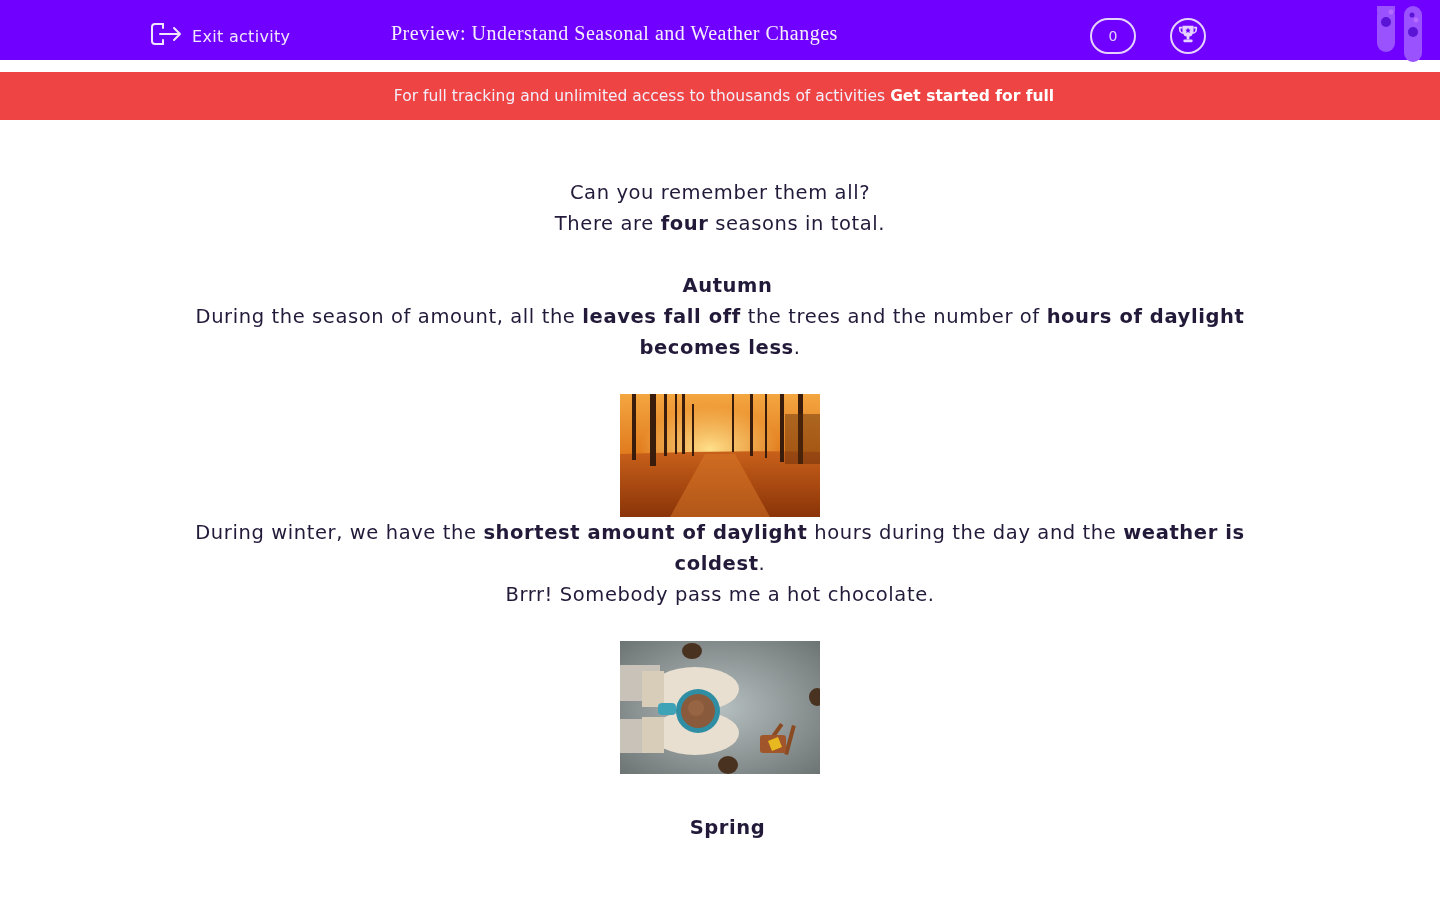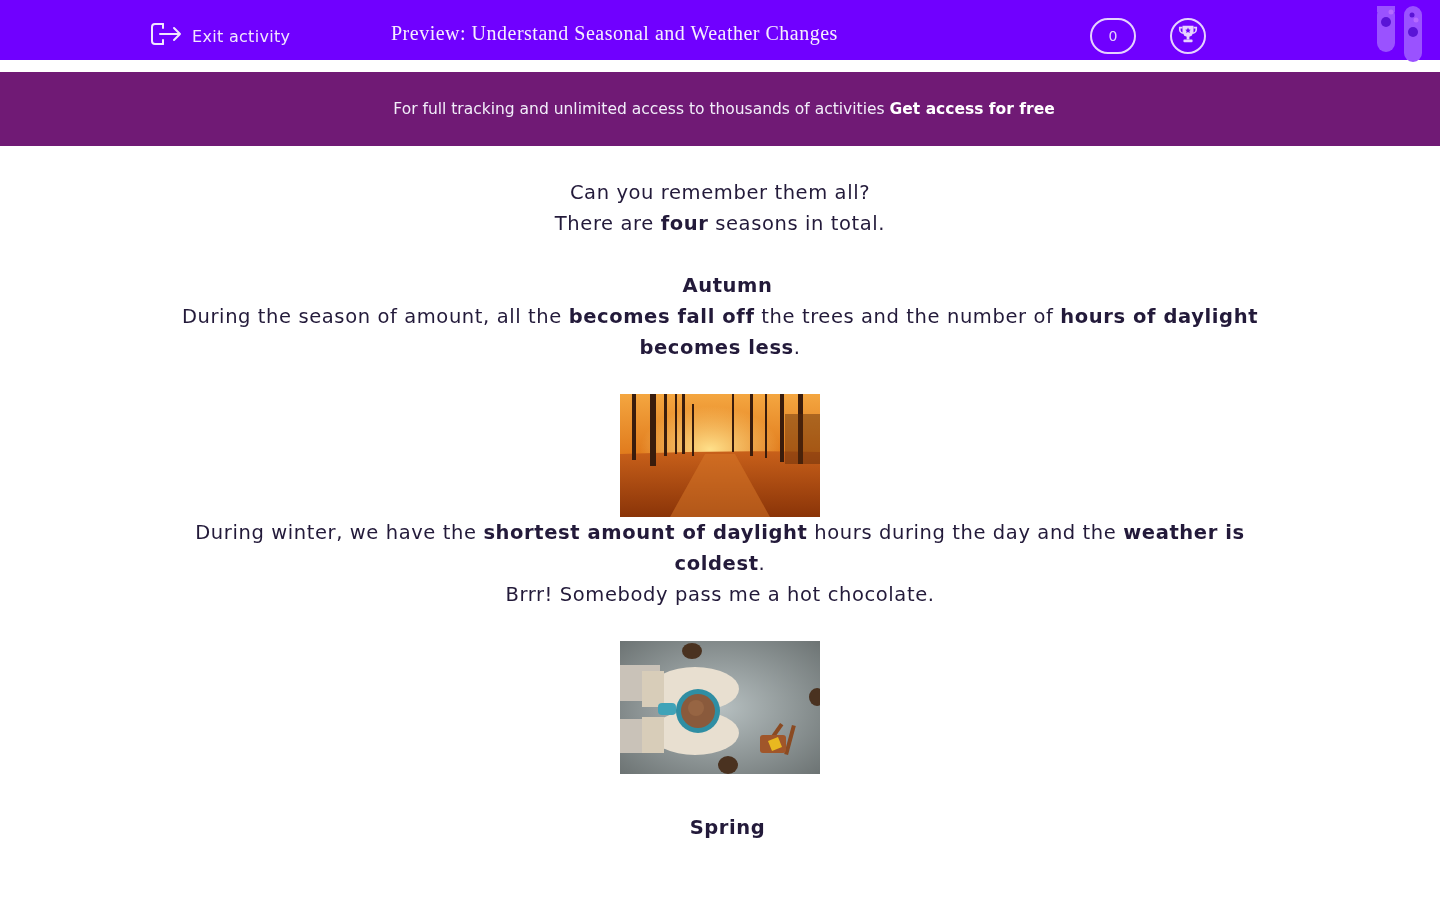--- a/index.html
+++ b/index.html
@@ -30,22 +30,22 @@
     }
     .trophy-btn {
       position: absolute; left: 1170px; top: 18px; width: 36px; height: 36px;
       border: 2px solid #e6d2ff; border-radius: 50%;
       display: flex; align-items: center; justify-content: center; cursor: pointer;
     }
     .trophy-btn svg { width: 22px; height: 22px; }
     .tubes { position: absolute; left: 1376px; top: 6px; width: 48px; height: 58px; }
 
     .banner {
-      position: absolute; left: 0; top: 72px; width: 1440px; height: 74px;
-      background: #701a75;
+      position: absolute; left: 0; top: 72px; width: 1440px; height: 48px;
+      background: #ef4444;
       display: flex; align-items: center; justify-content: center;
       color: #f2eefa; font-size: 15.5px; gap: 5px; padding-left: 8px;
     }
     .banner .cta { font-weight: bold; color: #ffffff; cursor: pointer; }
 
     .content {
       position: absolute; left: 0; top: 134px; width: 1440px;
       text-align: center; color: #231a3a;
       font-size: 19.5px; line-height: 31px; letter-spacing: 0.6px;
     }
@@ -102,31 +102,31 @@
       <circle cx="15" cy="6" r="2.5" fill="#b56bff"></circle>
       <circle cx="37" cy="26" r="5" fill="#5a14d6"></circle>
       <circle cx="36" cy="9" r="2.5" fill="#5a14d6"></circle>
       <circle cx="40" cy="14" r="2.5" fill="#b56bff"></circle>
     </svg>
   </div>
 </div>
 
 <div class="banner">
   <span>For full tracking and unlimited access to thousands of activities</span>
-  <span class="cta">Get access for free</span>
+  <span class="cta">Get started for full</span>
 </div>
 
 <div class="content">
   <div class="intro">
     <div>Can you remember them all?</div>
     <div><span>There are </span><b>four</b><span> seasons in total.</span></div>
   </div>
 
   <div class="section-title">Autumn</div>
-  <div class="para"><span>During the season of amount, all the </span><b>becomes fall off</b><span> the trees and the number of </span><b>hours of daylight becomes less</b><span>.</span></div>
+  <div class="para"><span>During the season of amount, all the </span><b>leaves fall off</b><span> the trees and the number of </span><b>hours of daylight becomes less</b><span>.</span></div>
 
   <div class="img-box img-autumn" title="Autumn forest path covered in orange leaves">
     <svg viewBox="0 0 200 123" preserveAspectRatio="none">
       <defs>
         <linearGradient id="aSky" x1="0" y1="0" x2="0" y2="1">
           <stop offset="0" stop-color="#f4a640"></stop>
           <stop offset="0.5" stop-color="#e07a1c"></stop>
           <stop offset="1" stop-color="#b24a10"></stop>
         </linearGradient>
         <radialGradient id="aLight" cx="0.45" cy="0.45" r="0.35">

